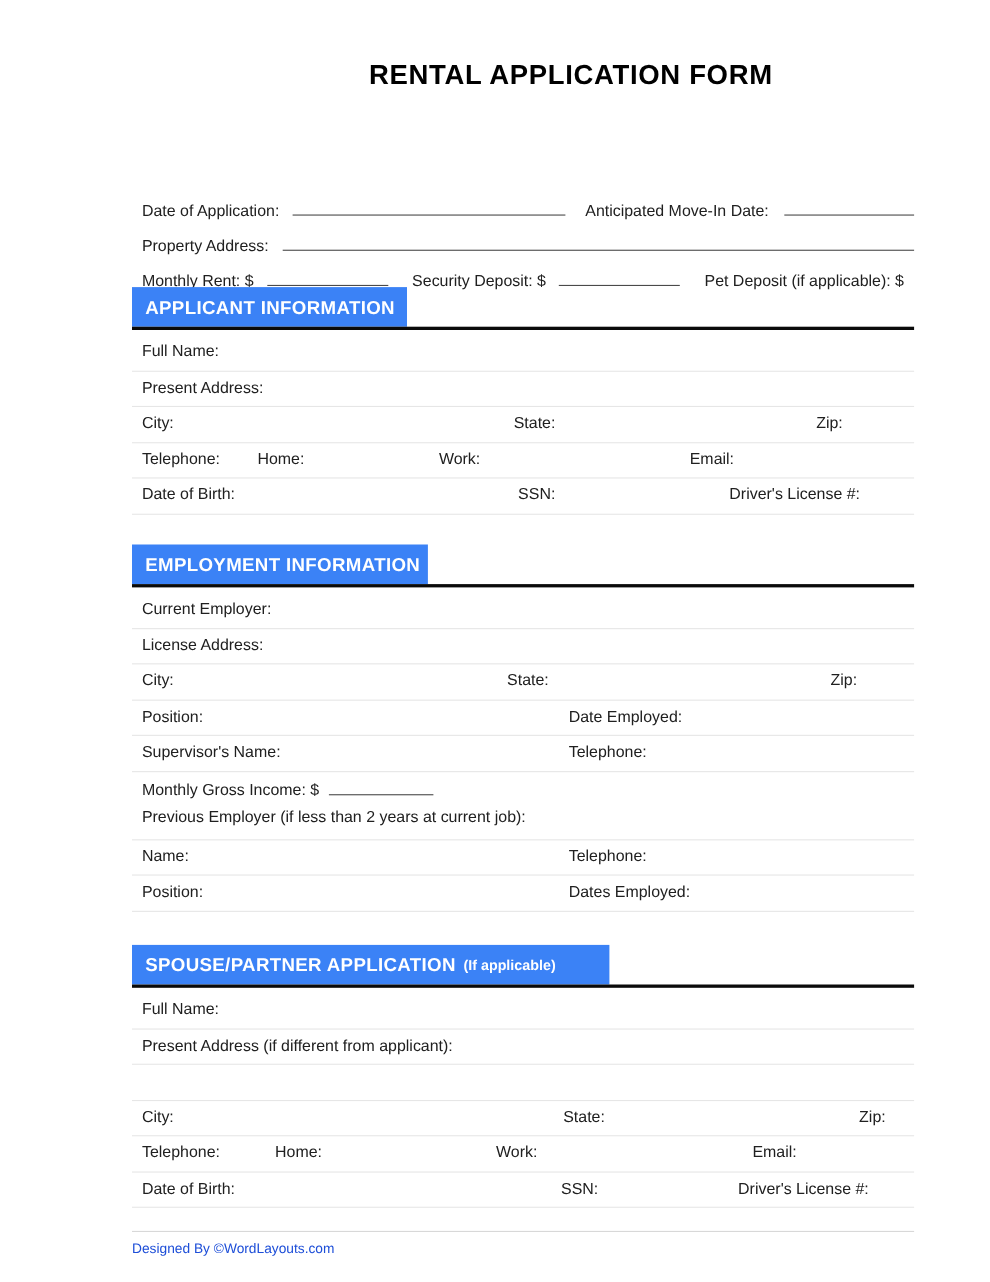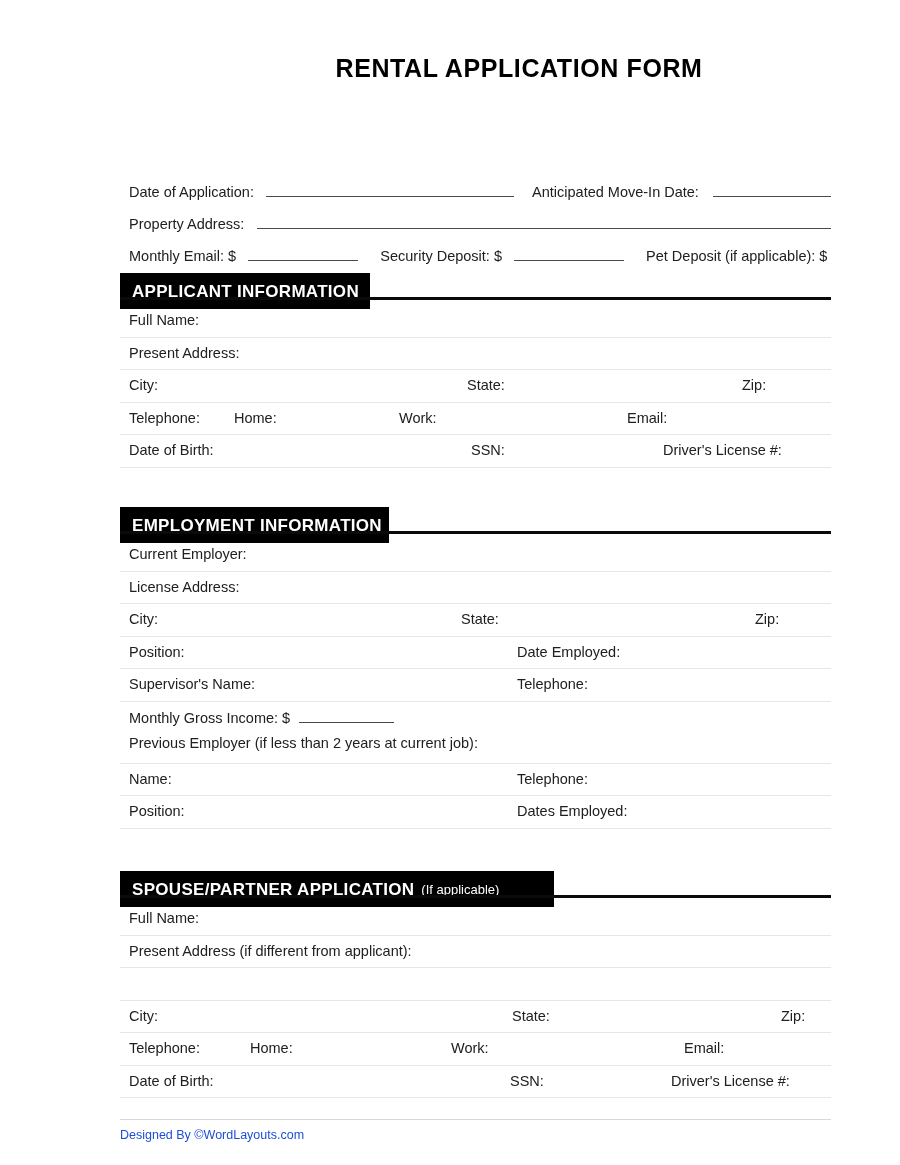--- a/index.html
+++ b/index.html
@@ -71,38 +71,37 @@
   }
   .sec-head {
     position: relative;
     height: 44px;
   }
   .sec-bar {
     position: absolute;
     left: 0;
     top: 0;
     height: 36px;
-    background: #000000;
+    background: #3b82f6;
     color: #ffffff;
     display: flex;
     align-items: center;
     padding: 0 14px 0 12px;
     box-sizing: border-box;
     white-space: nowrap;
-    margin-top: 12px;
   }
   .sec-bar .sec-title {
     font-size: 17px;
     font-weight: bold;
     letter-spacing: 0.3px;
     line-height: 1;
   }
   .sec-bar .sec-note {
     font-size: 13px;
-    font-weight: normal;
+    font-weight: bold;
     margin-left: 7px;
     line-height: 1;
   }
   .sec-underline {
     position: absolute;
     left: 0;
     top: 36px;
     width: 797px;
     height: 3px;
     background: #0a0a0a;
@@ -165,21 +164,21 @@
       <span class="meta-label">Anticipated Move-In Date:</span>
       <span class="rule" style="width:200px;margin-left:10px;"></span>
     </div>
 
     <div class="meta-row">
       <span class="meta-label">Property Address:</span>
       <span class="rule" style="width:648px;margin-left:9px;"></span>
     </div>
 
     <div class="meta-row">
-      <span class="meta-label">Monthly Email: $</span>
+      <span class="meta-label">Monthly Rent: $</span>
       <span class="rule" style="width:110px;margin-left:8px;"></span>
       <span class="sp" style="width:14px;"></span>
       <span class="meta-label">Security Deposit: $</span>
       <span class="rule" style="width:110px;margin-left:8px;"></span>
       <span class="sp" style="width:14px;"></span>
       <span class="meta-label">Pet Deposit (if applicable): $</span>
       <span class="rule" style="width:115px;margin-left:8px;"></span>
     </div>
 
   </div>

